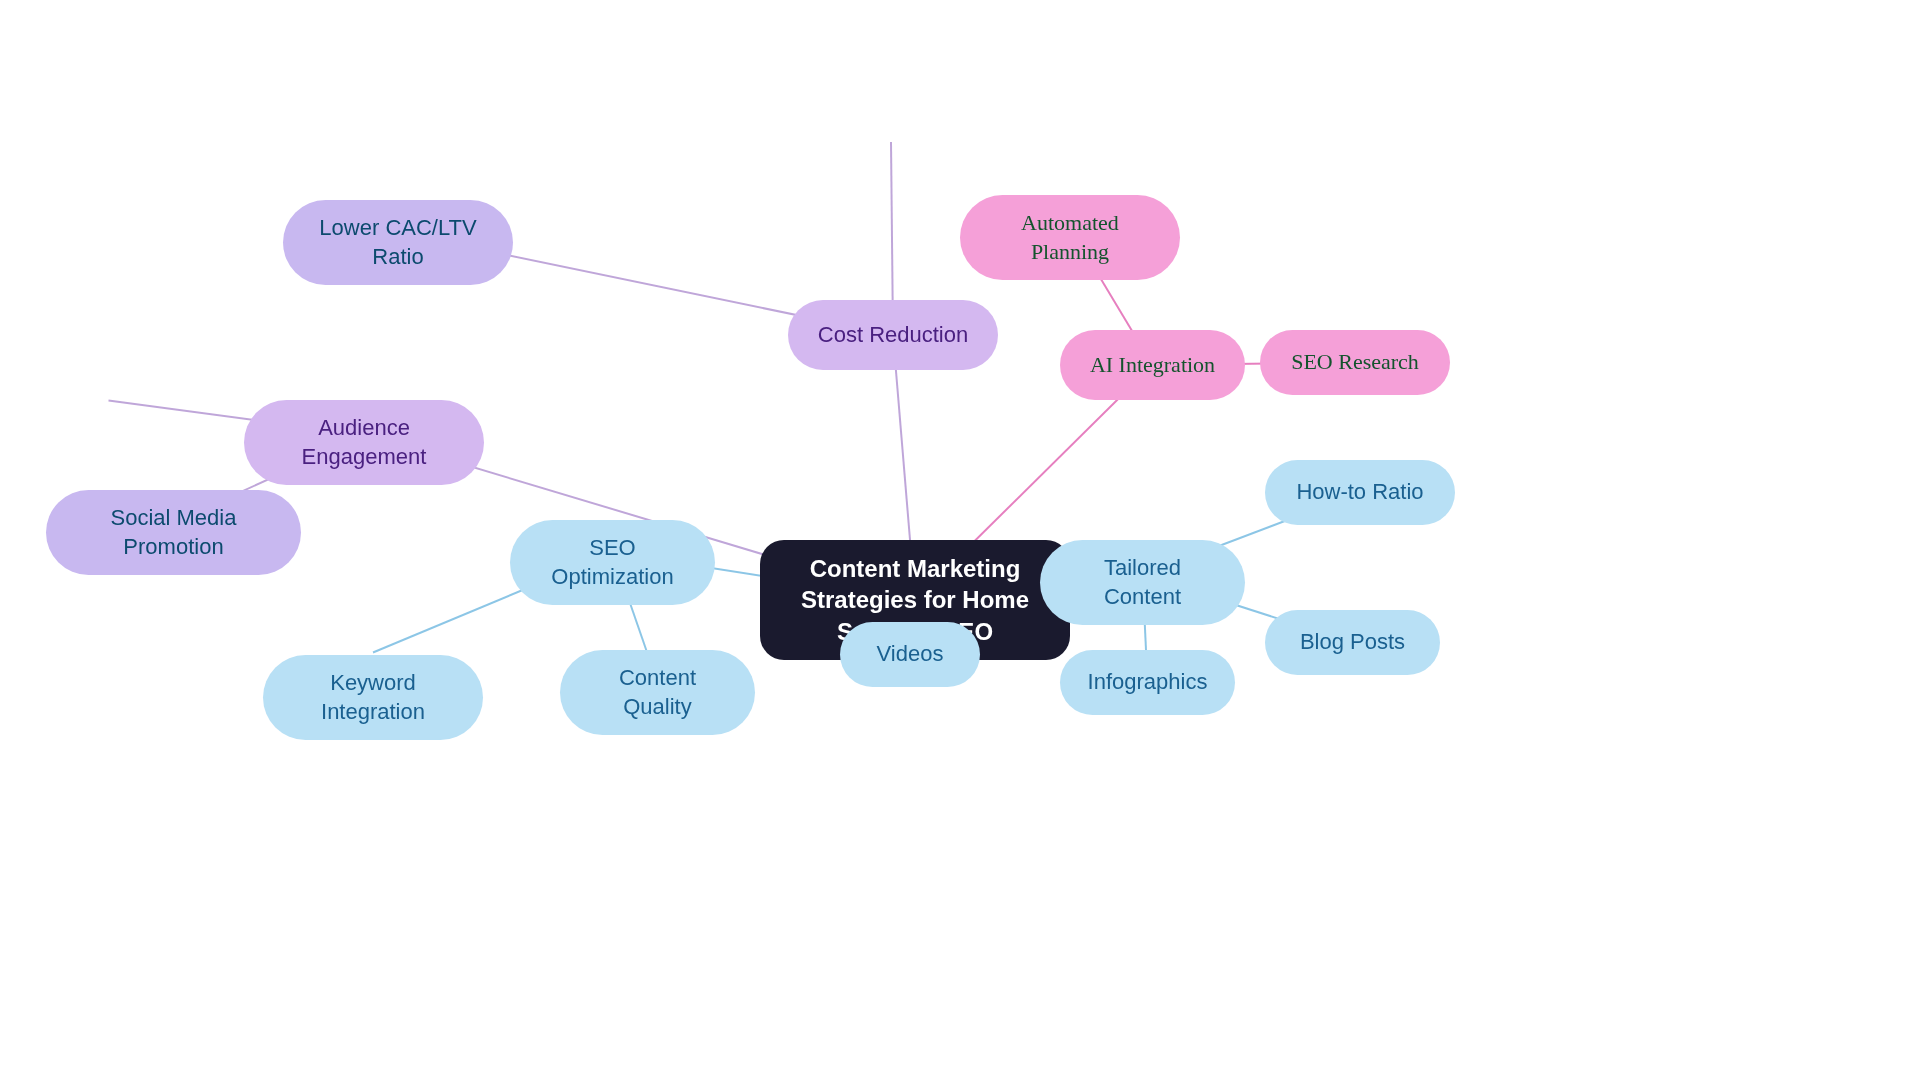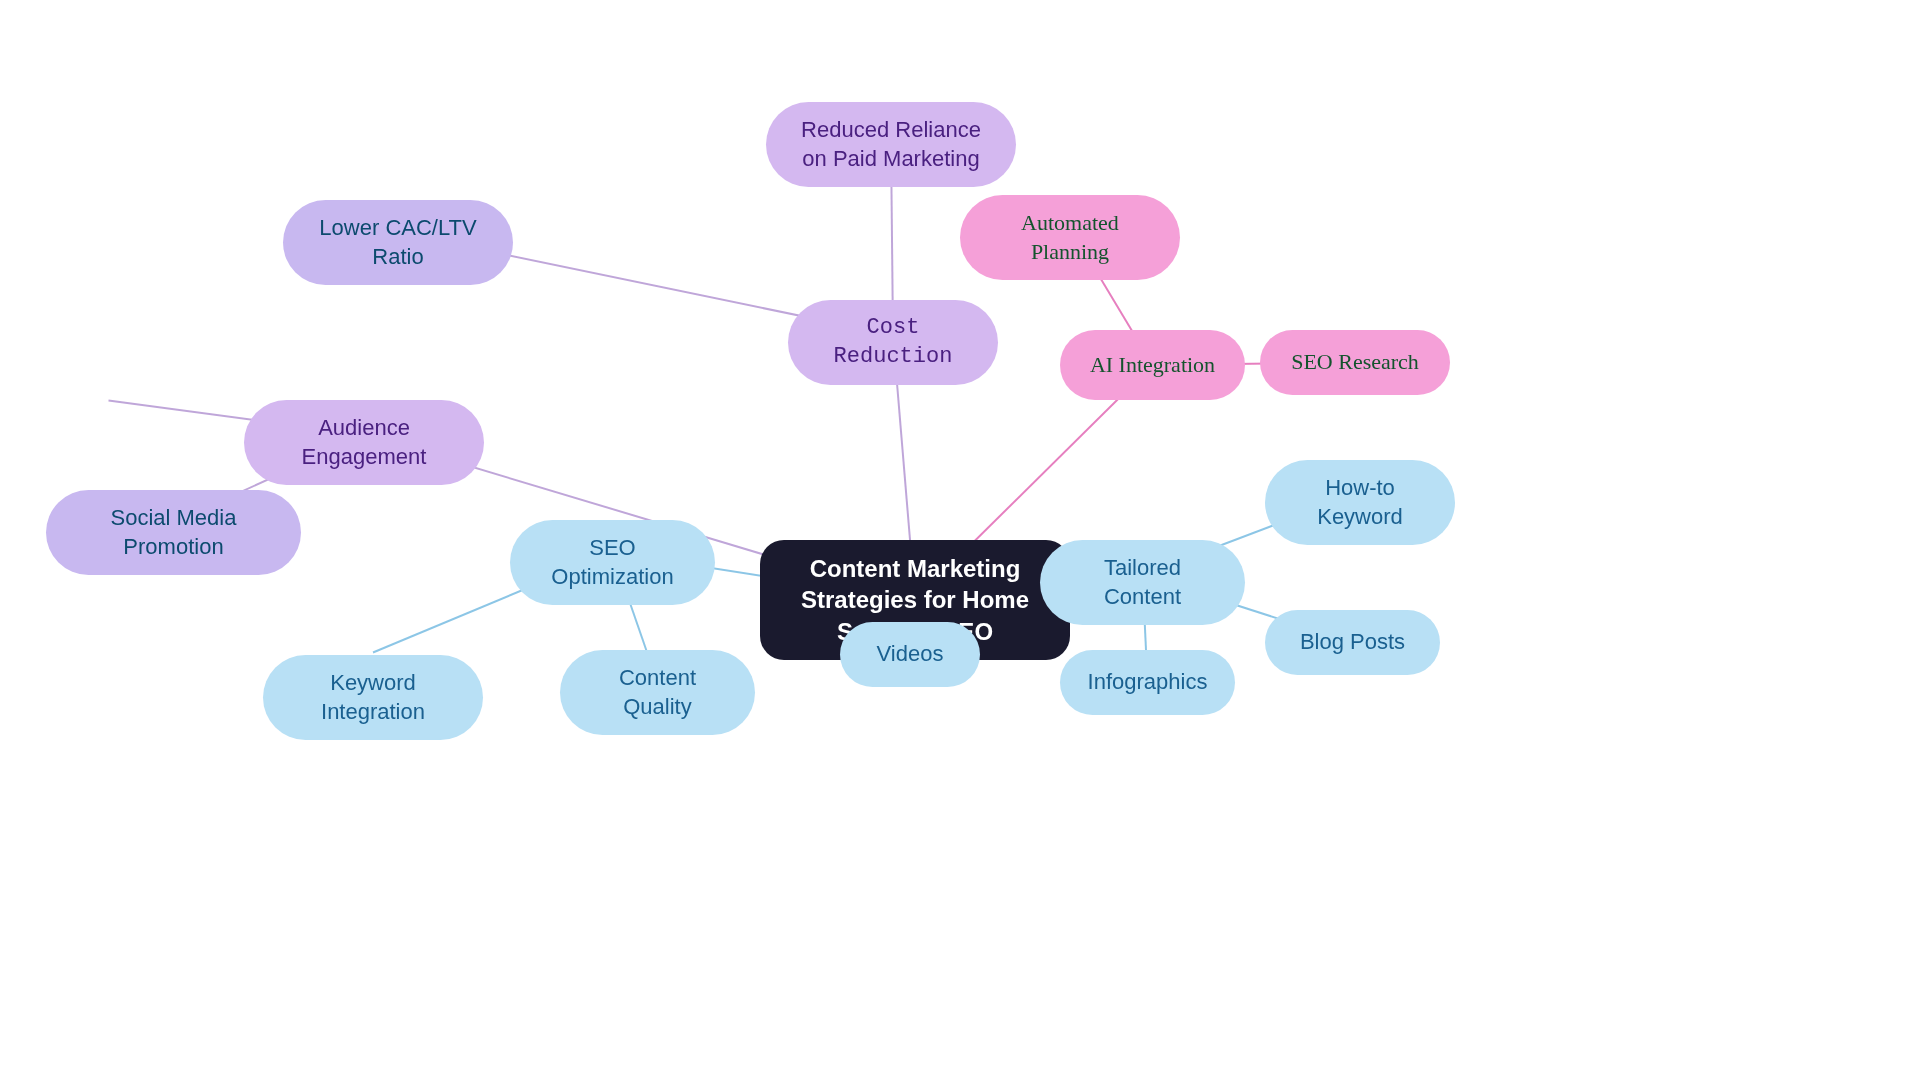--- a/index.html
+++ b/index.html
@@ -83,30 +83,28 @@
       <line x1="1142.5" y1="575" x2="1360" y2="492.5" stroke="#70b8e0" stroke-width="2" opacity="0.8"></line>
       <line x1="1142.5" y1="575" x2="1352.5" y2="642.5" stroke="#70b8e0" stroke-width="2" opacity="0.8"></line>
       <line x1="1142.5" y1="575" x2="1147.5" y2="682.5" stroke="#70b8e0" stroke-width="2" opacity="0.8"></line>
       <line x1="1142.5" y1="575" x2="910" y2="647.5" stroke="#70b8e0" stroke-width="2" opacity="0.8"></line>
       <line x1="915" y1="600" x2="612.5" y2="552.5" stroke="#70b8e0" stroke-width="2" opacity="0.8"></line>
       <line x1="612.5" y1="552.5" x2="373" y2="652.5" stroke="#70b8e0" stroke-width="2" opacity="0.8"></line>
       <line x1="612.5" y1="552.5" x2="657.5" y2="682.5" stroke="#70b8e0" stroke-width="2" opacity="0.8"></line>
     </svg>
 <div class="node node-center" style="left: 760px; top: 540px; width: 310px; height: 120px;">Content Marketing Strategies
 for Home Services SEO</div>
-    <div class="node node-purple" style="left: 766px; top: 102px; width: 250px; min-height: 80px;">Reduced Reliance on Paid
-Marketing</div>
-    <div class="node node-purple" style="left: 788px; top: 300px; width: 210px; min-height: 70px; font-family: Liberation Mono, monospace;">Cost Reduction</div>
+    <div class="node node-purple" style="left: 788px; top: 300px; width: 210px; min-height: 70px;">Cost Reduction</div>
     <div class="node node-light-purple" style="left: 283px; top: 200px; width: 230px; min-height: 65px;">Lower CAC/LTV Ratio</div>
     <div class="node node-purple" style="left: 244px; top: 400px; width: 240px; min-height: 70px;">Audience Engagement</div>
     <div class="node node-light-purple" style="left: 46px; top: 490px; width: 255px; min-height: 65px;">Social Media Promotion</div>
     <div class="node node-pink" style="left: 1060px; top: 330px; width: 185px; min-height: 70px;">AI Integration</div>
     <div class="node node-pink" style="left: 960px; top: 195px; width: 220px; min-height: 65px;">Automated Planning</div>
     <div class="node node-pink" style="left: 1260px; top: 330px; width: 190px; min-height: 65px;">SEO Research</div>
     <div class="node node-blue" style="left: 1040px; top: 540px; width: 205px; min-height: 70px;">Tailored Content</div>
-    <div class="node node-blue" style="left: 1265px; top: 460px; width: 190px; min-height: 65px;">How-to Keyword</div>
+    <div class="node node-blue" style="left: 1265px; top: 460px; width: 190px; min-height: 65px;">How-to Ratio</div>
     <div class="node node-blue" style="left: 1265px; top: 610px; width: 175px; min-height: 65px;">Blog Posts</div>
     <div class="node node-blue" style="left: 1060px; top: 650px; width: 175px; min-height: 65px;">Infographics</div>
     <div class="node node-blue" style="left: 840px; top: 615px; width: 140px; min-height: 65px; margin-top: 7px;">Videos</div>
     <div class="node node-blue" style="left: 510px; top: 520px; width: 205px; min-height: 65px;">SEO Optimization</div>
     <div class="node node-blue" style="left: 263px; top: 620px; width: 220px; min-height: 65px; margin-top: 35px;">Keyword Integration</div>
     <div class="node node-blue" style="left: 560px; top: 650px; width: 195px; min-height: 65px;">Content Quality</div>
   </div>
 
 </body></html>

